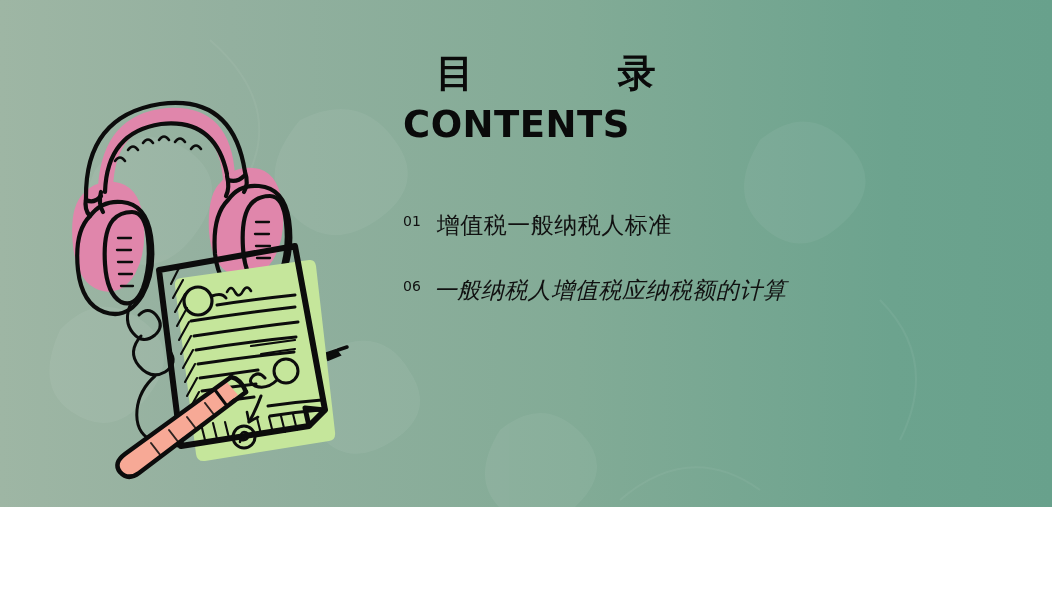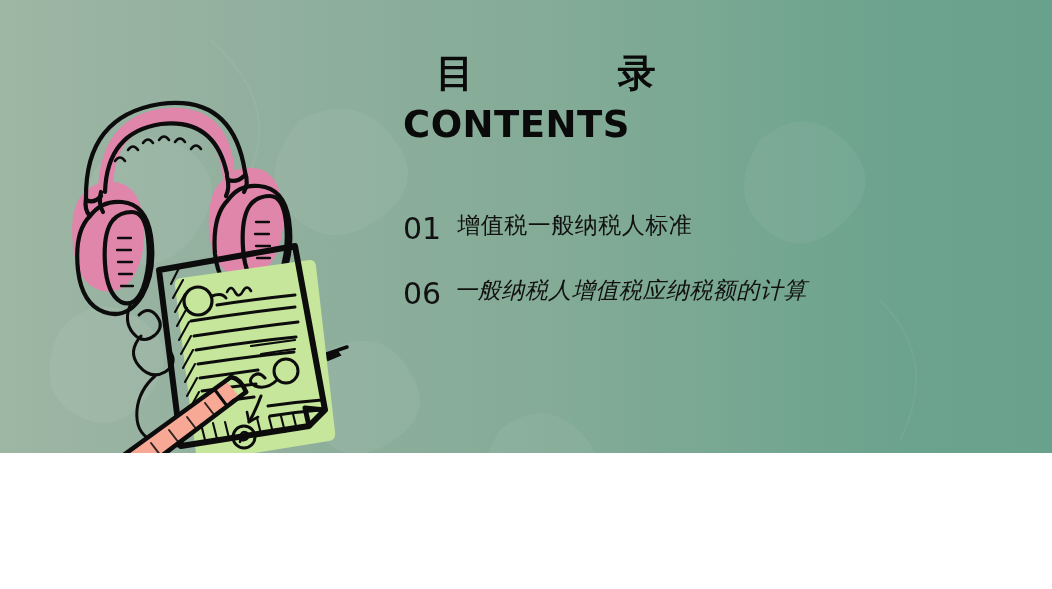--- a/index.html
+++ b/index.html
@@ -9,21 +9,21 @@
   body {
     width: 1052px;
     height: 589px;
     overflow: hidden;
     font-family: "DejaVu Sans", "Liberation Sans", sans-serif;
   }
 
   #slide {
     position: relative;
     width: 1052px;
-    height: 453px;
+    height: 507px;
     background: linear-gradient(to right, #9eb6a4 0%, #93b09f 22%, #82ab96 55%, #6ca38e 85%, #68a18c 100%);
     overflow: hidden;
   }
 
   
   .wm {
     position: absolute;
     pointer-events: none;
   }
 
@@ -92,21 +92,21 @@
 
   .toc-item {
     height: 65px;
     display: flex;
     align-items: flex-start;
     white-space: nowrap;
   }
 
   .toc-num {
     font-family: "DejaVu Sans", "Liberation Sans", sans-serif;
-    font-size: 30px;
+    font-size: 14px;
     font-weight: 400;
     color: #111111;
     line-height: 1;
   }
 
   .toc-label {
     font-family: "DejaVu Sans", "Liberation Sans", sans-serif;
     font-size: 23px;
     font-weight: 400;
     color: #111111;

